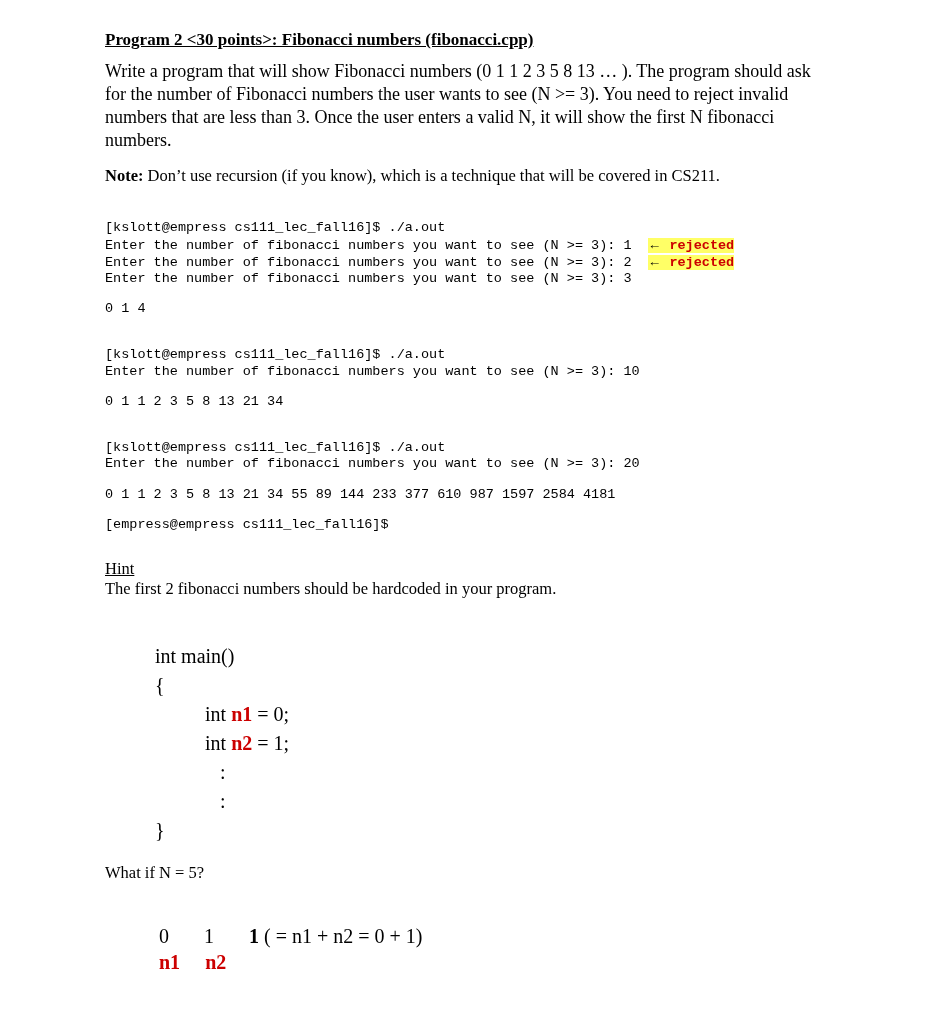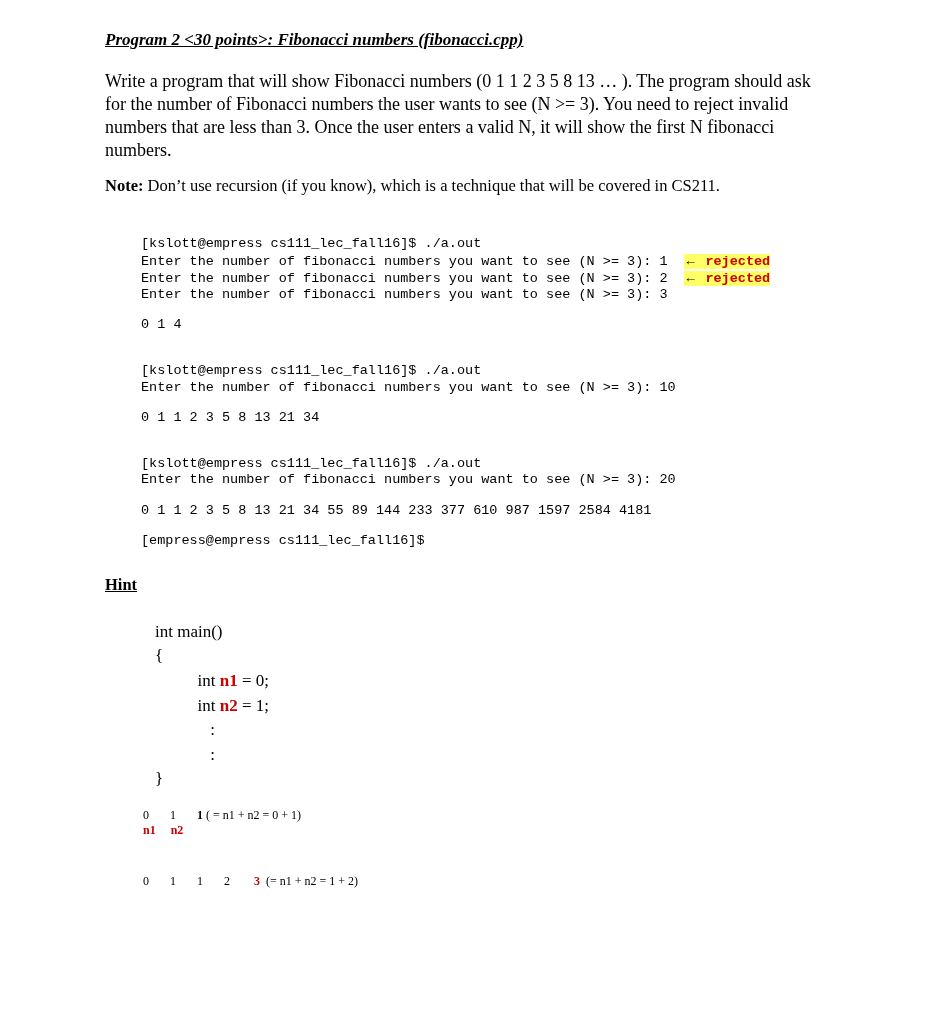--- a/index.html
+++ b/index.html
@@ -16,74 +16,72 @@
     min-height: 1024px;
     box-sizing: border-box;
     padding: 30px 110px 60px 105px;
     position: relative;
     box-shadow: 0 0 8px rgba(0,0,0,0.7);
   }
   .title {
     font-weight: bold;
     text-decoration: underline;
     font-size: 17px;
-    margin-bottom: 20px;
-    font-style: italic;
+    margin-bottom: 10px;
   }
   .body-text {
     font-size: 18px;
     line-height: 1.28;
     margin-bottom: 14px;
   }
   .note {
     font-size: 16.5px;
-    margin-bottom: 24px;
+    margin-bottom: 18px;
   }
   .note b { font-weight: bold; }
   .mono {
     font-family: "Courier New", Courier, monospace;
     font-size: 13.5px;
     white-space: pre;
     line-height: 1.2;
-    margin-left: 36px;
   }
   .terminal-block { margin-bottom: 14px; }
   .highlight {
     background: #ffff66;
   }
   .red { color: #cc0000; font-weight: bold;}
   .bold { font-weight: bold; }
   .arrow { font-family: Arial, sans-serif; }
   .hint-heading {
-    font-weight: bold;
+    font-weight: normal;
     text-decoration: underline;
     font-size: 16.5px;
     margin-top: 26px;
   }
   .hint-text {
     font-size: 16.5px;
     margin-bottom: 14px;
   }
   .code-snippet {
     font-family: "Times New Roman", Times, serif;
-    font-size: 17px;
+    font-size: 20px;
     white-space: pre;
     margin-left: 50px;
     line-height: 1.45;
   }
   .whatif {
     font-size: 16.5px;
     margin-top: 18px;
     margin-bottom: 14px;
   }
   .example-row {
     font-family: "Times New Roman", Times, serif;
-    font-size: 12px;
+    font-size: 20px;
     white-space: pre;
-    margin-left: 38px;
+    margin-left: 54px;
     line-height: 1.3;
     margin-bottom: 20px;
   }
 </style>
 </head>
 <body>
 
 <div class="page">
 
   <div class="title">Program 2 &lt;30 points&gt;: Fibonacci numbers (fibonacci.cpp)</div>
@@ -113,31 +111,33 @@
   <div class="mono terminal-block">
 <span>[kslott@empress cs111_lec_fall16]$ ./a.out</span>
 <span>Enter the number of fibonacci numbers you want to see (N &gt;= 3): 20</span>
 </div>
 
   <div class="mono terminal-block">0 1 1 2 3 5 8 13 21 34 55 89 144 233 377 610 987 1597 2584 4181</div>
 
   <div class="mono terminal-block">[empress@empress cs111_lec_fall16]$</div>
 
   <div class="hint-heading">Hint</div>
+  <div class="hint-text">The first 2 fibonacci numbers should be hardcoded in your program.</div>
 
   <div class="code-snippet">
 <span>int main()</span>
 <span>{</span>
 <span>          int </span><span class="red">n1</span><span> = 0;</span>
 <span>          int </span><span class="red">n2</span><span> = 1;</span>
 <span>             :</span>
 <span>             :</span>
 <span>}</span>
 </div>
 
+  <div class="whatif">What if N = 5?</div>
 
   <div class="example-row">
 <span>0</span>       <span>1</span>       <span class="bold">1</span><span> ( = n1 + n2 = 0 + 1)</span>
 <span class="red bold">n1</span>     <span class="red bold">n2</span>
 </div>
 
 
   <div class="example-row">
 <span>0</span>       <span>1</span>       <span>1</span>       <span>2</span>        <span class="red bold">3</span><span>  (= n1 + n2 = 1 + 2)</span>
                      

